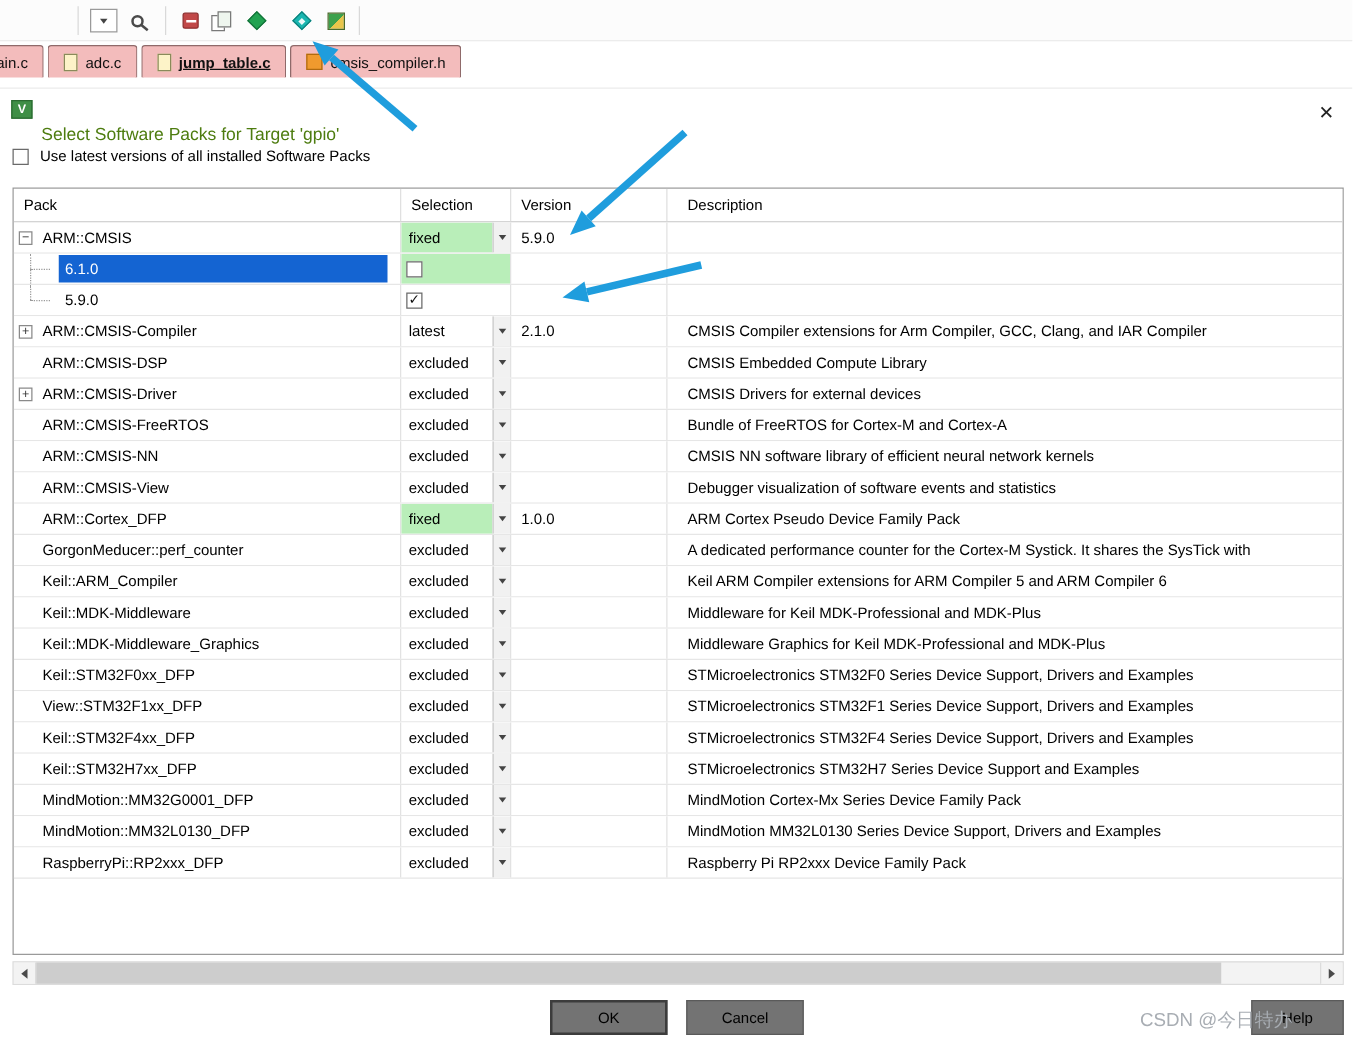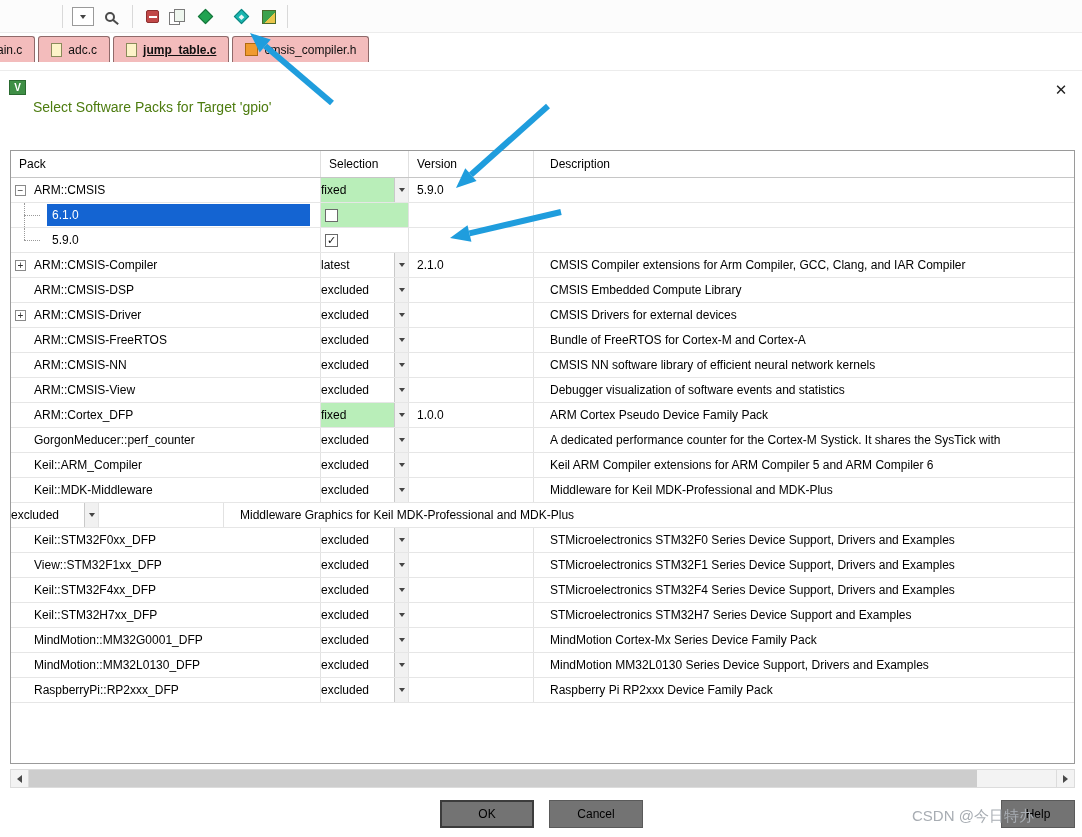--- a/index.html
+++ b/index.html
@@ -59,21 +59,21 @@
   .exp{width:11px;height:11px;flex:none;border:1px solid #8a8a8a;background:#fff;font-size:10px;line-height:9px;text-align:center;color:#333;}
   .exp-spacer{width:11px;flex:none;}
   .treeL{width:32px;height:100%;position:relative;flex:none;}
   .treeL::before{content:"";position:absolute;left:9px;top:0;height:100%;border-left:1px dotted #9a9a9a;}
   .treeL.last::before{height:50%;}
   .treeL::after{content:"";position:absolute;left:9px;top:50%;width:16px;border-top:1px dotted #9a9a9a;}
   .pack-label{margin-left:8px;}
   .pack-label.childlab{margin-left:0;padding-left:5px;}
   .pack-label.hl{flex:1;align-self:stretch;display:flex;align-items:center;background:#1464d2;color:#fff;margin:1px 10px 1px 0;text-align:right;}
   .selwrap{flex:1;height:100%;display:flex;align-items:stretch;}
-  .selval{flex:1;display:flex;align-items:center;}
+  .selval{flex:1;display:flex;align-items:center;padding-left:6px;}
   .selval.green{background:#b9eeb9;}
   .dropbtn{width:14px;flex:none;border-left:1px solid #c9c9c9;background:#f1f1f1;display:flex;align-items:center;justify-content:center;}
   .cbwrap{flex:1;height:100%;display:flex;align-items:center;padding-left:4px;}
   .cbwrap.green{background:#b9eeb9;}
 
   
   .hscroll{position:absolute;left:10px;top:769px;width:1065px;height:19px;background:#f3f3f3;border:1px solid #dcdcdc;}
   .sb-btn{position:absolute;top:0;width:18px;height:17px;background:#f3f3f3;display:flex;align-items:center;justify-content:center;}
   .sb-left{left:0;border-right:1px solid #dcdcdc;}
   .sb-right{right:0;border-left:1px solid #dcdcdc;}
@@ -137,20 +137,24 @@
       <span class="ficon orange"></span>
       <span class="tab-label">cmsis_compiler.h</span>
     </div>
   </div>
 
   <div class="dlg-sep"></div>
   <div class="dlg-logo">V</div>
   <div class="dlg-title">Select Software Packs for Target 'gpio'</div>
   <div class="dlg-close">✕</div>
 
+  <label class="use-latest">
+    <span class="cb"></span>
+    <span>Use latest versions of all installed Software Packs</span>
+  </label>
 
   <div class="table">
     <div class="thead">
       <div class="th col-pack">Pack</div>
       <div class="th col-sel">Selection</div>
       <div class="th col-ver">Version</div>
       <div class="th col-desc">Description</div>
     </div>
     <div id="table-rows">
         <div class="trow">
@@ -348,20 +352,24 @@
               <div class="selval">excluded</div>
               <div class="dropbtn">
                 <span class="caret"></span>
               </div>
             </div>
           </div>
           <div class="cell col-ver"></div>
           <div class="cell col-desc">Middleware for Keil MDK-Professional and MDK-Plus</div>
         </div>
         <div class="trow">
+          <div class="cell pack col-pack">
+            <div class="exp-spacer"></div>
+            <div class="pack-label">Keil::MDK-Middleware_Graphics</div>
+          </div>
           <div class="cell sel col-sel">
             <div class="selwrap">
               <div class="selval">excluded</div>
               <div class="dropbtn">
                 <span class="caret"></span>
               </div>
             </div>
           </div>
           <div class="cell col-ver"></div>
           <div class="cell col-desc">Middleware Graphics for Keil MDK-Professional and MDK-Plus</div>

